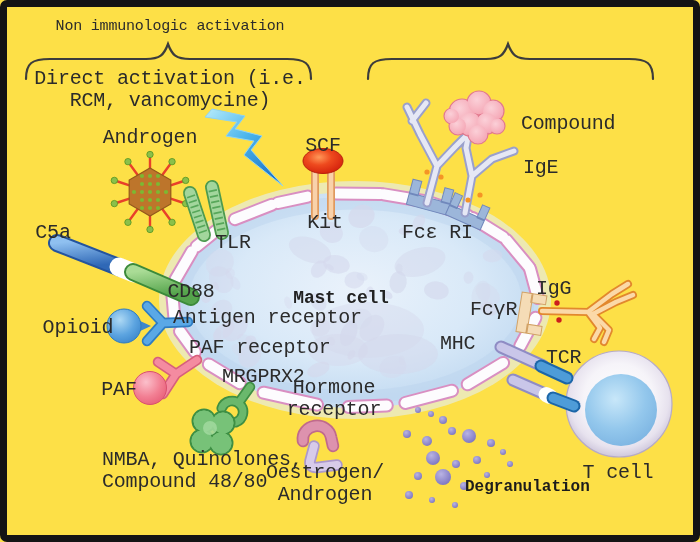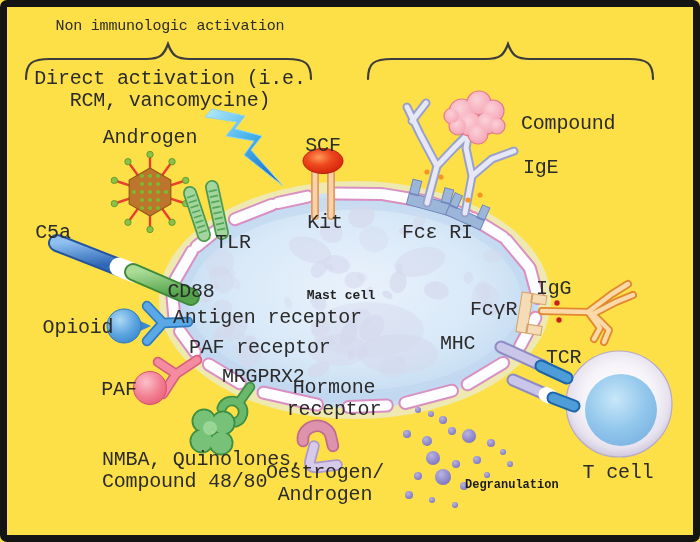--- a/index.html
+++ b/index.html
@@ -7,22 +7,22 @@
     position:relative;width:700px;height:542px;background:#fde047;
     overflow:hidden;font-family:Liberation Mono, monospace;
   }
   .stage svg{position:absolute;left:0;top:0;z-index:1;}
   .lbl{
     position:absolute;z-index:2;color:#2b2b2b;font-size:20px;line-height:1.08;
     white-space:pre-line;letter-spacing:-0.2px;
   }
   .ctr{transform:translateX(-50%);text-align:center;}
   .hdr{font-size:15px;}
-  .mast{font-size:13px;font-weight:bold;color:#222;}
-  .degran{font-size:12px;font-weight:bold;color:#1c1c1c;letter-spacing:0;}
+  .mast{font-size:18px;font-weight:bold;color:#222;}
+  .degran{font-size:16px;font-weight:bold;color:#1c1c1c;letter-spacing:0;}
   .frame{
     position:absolute;inset:0;z-index:3;border:7px solid #141414;border-radius:7px;
     pointer-events:none;
   }
 </style>
 </head>
 <body>
 
 <div class="stage">
 

